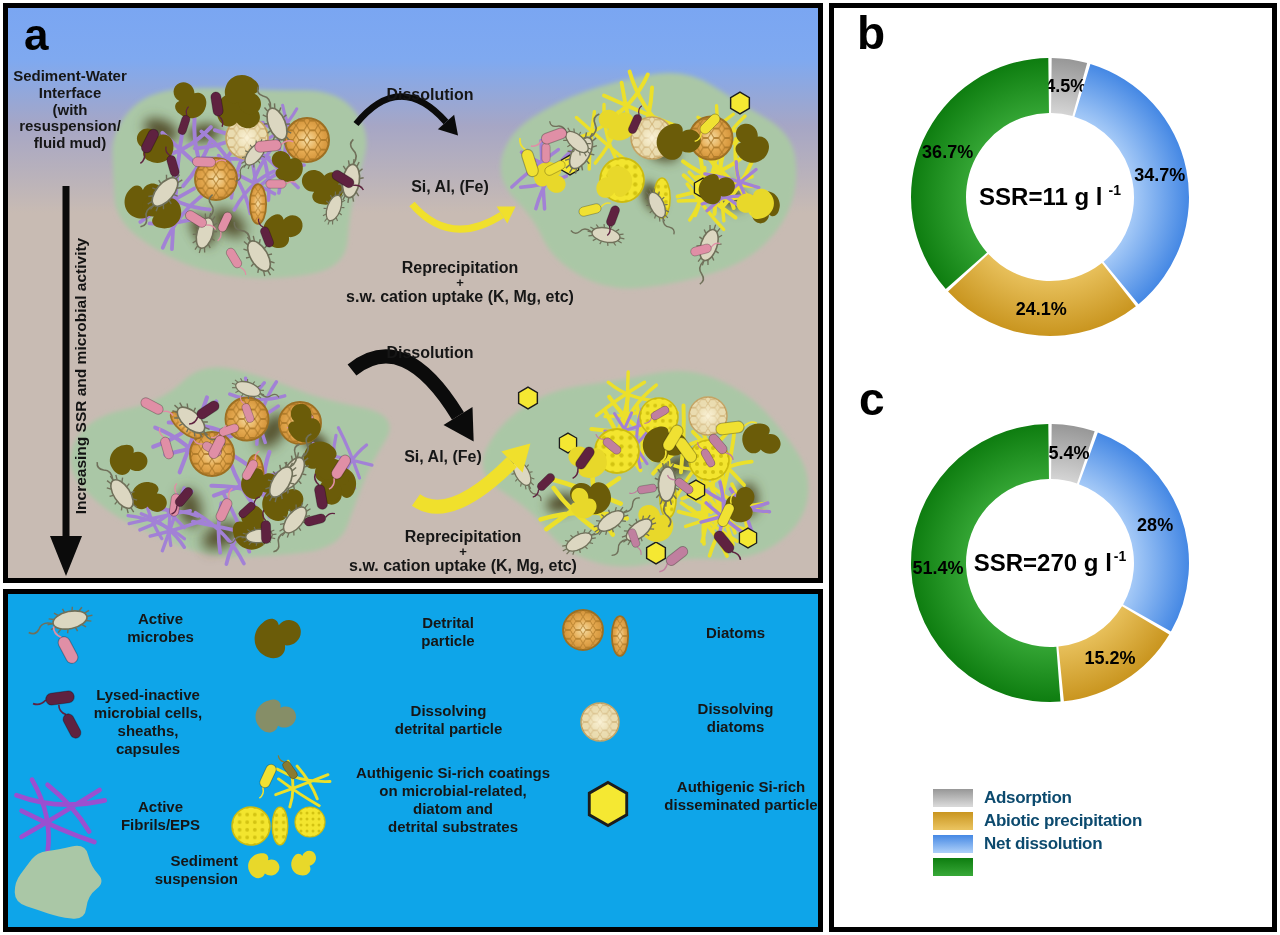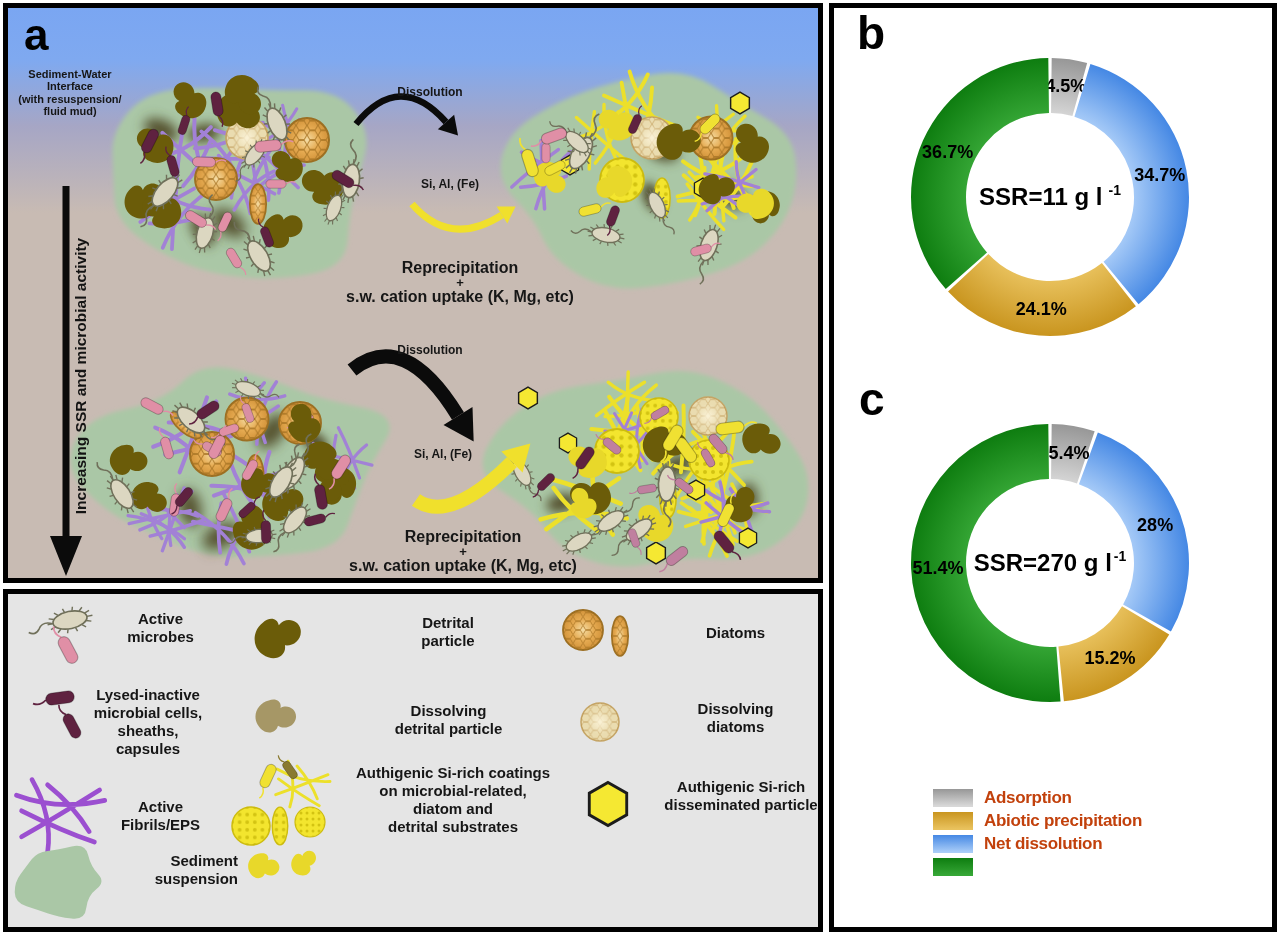--- a/index.html
+++ b/index.html
@@ -6,42 +6,42 @@
   body{
     width:1280px;height:935px;position:relative;background:#fff;
     font-family:"Liberation Sans",sans-serif;color:#141414;overflow:hidden;
   }
   .box{position:absolute;border:5px solid #000;box-sizing:border-box;}
   #panelA{left:3px;top:3px;width:820px;height:580px;}
   #panelA .inner{
     position:absolute;inset:0;
     background:linear-gradient(180deg,#7aa6f2 0px,#7fa9f0 52px,#a6a6c5 118px,#c8bbb3 205px,#c8bbb3 100%);
   }
-  #legendA{left:3px;top:589px;width:820px;height:343px;background:#e5e5e5;}
+  #legendA{left:3px;top:589px;width:820px;height:343px;background:#0ea5e9;}
   #panelBC{left:829px;top:3px;width:448px;height:929px;background:#fff;}
   svg{position:absolute;left:0;top:0;}
   .t{position:absolute;text-align:center;font-weight:bold;color:#161616;line-height:1.12;}
   .panel-letter{position:absolute;font-weight:bold;color:#000;}
   #aLetter{left:16px;top:2px;font-size:44px;}
   #bLetter{left:23px;top:-2px;font-size:46px;}
   #cLetter{left:25px;top:364px;font-size:46px;}
-  .caption{left:0px;top:60px;width:124px;font-size:11px;}
-  .proc-big{font-size:12px;}
+  .caption{left:0px;top:60px;width:124px;font-size:15px;}
+  .proc-big{font-size:16px;}
   .reprecip{font-size:16px;}
   .reprecip .plus{font-size:13px;line-height:11px;}
   .vlabel{
     position:absolute;left:-96px;top:358px;width:340px;height:20px;
     text-align:center;font-weight:bold;font-size:15.5px;color:#131313;
     transform:rotate(-90deg);transform-origin:center;
   }
   .leg-label{position:absolute;text-align:center;font-weight:bold;font-size:15px;line-height:18px;color:#161616;}
   #chartLegend{position:absolute;left:99px;top:778px;}
   .cl-row{display:flex;align-items:center;height:23px;}
   .cl-swatch{width:40px;height:18px;flex:0 0 40px;}
-  .cl-text{margin-left:11px;font-weight:bold;font-size:17px;letter-spacing:-0.3px;white-space:nowrap;color:#c2410c;}
+  .cl-text{margin-left:11px;font-weight:bold;font-size:17px;letter-spacing:-0.3px;white-space:nowrap;color:#0c4a6e;}
   .donut-label{font-weight:bold;font-size:18px;fill:#000;}
   .donut-center{font-weight:bold;font-size:24px;fill:#000;}
 </style>
 </head>
 <body>
 
 <div id="panelA" class="box">
   <div class="inner">
     <svg id="svgA" width="810" height="570" viewBox="0 0 810 570">
         <defs>

